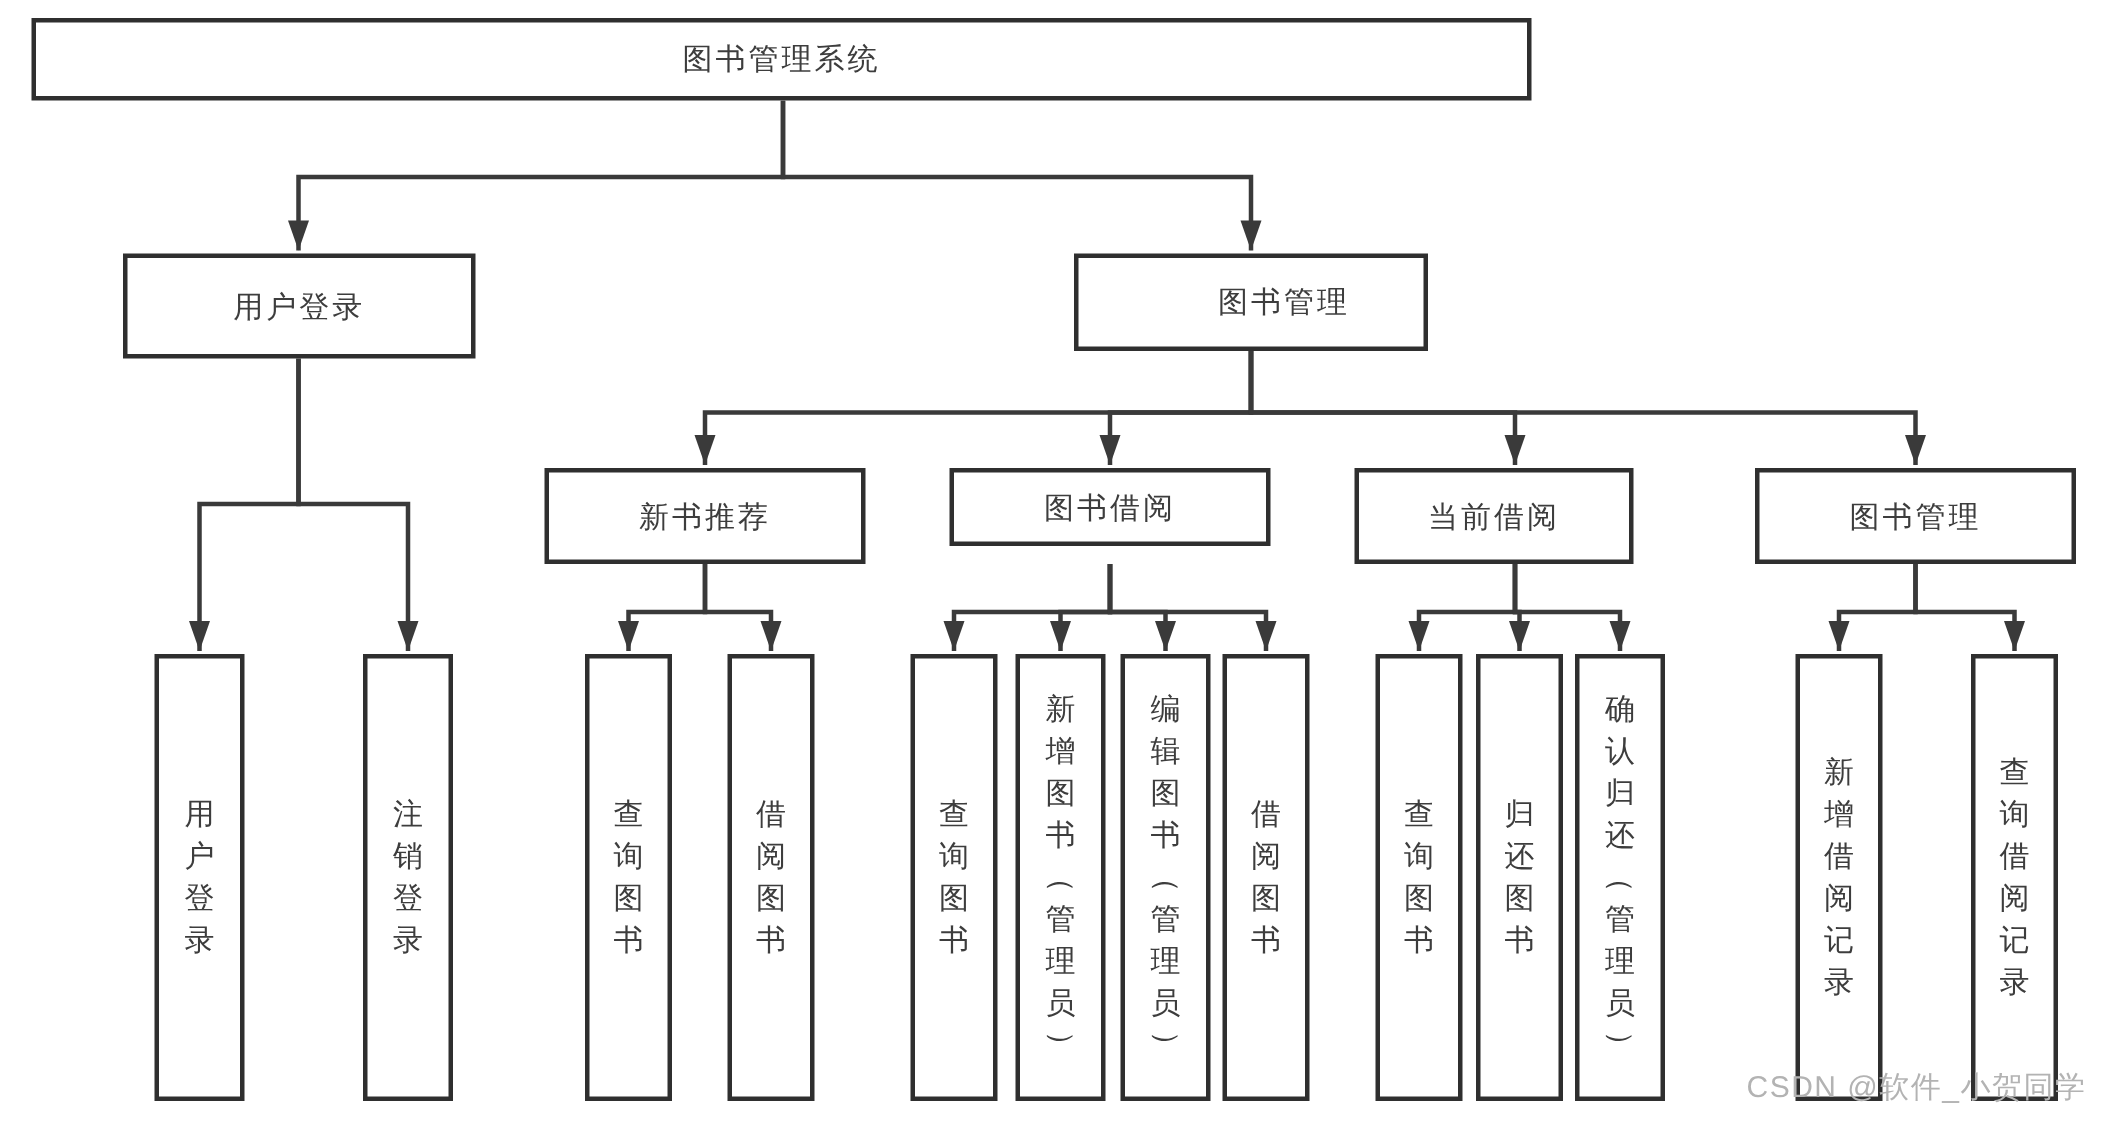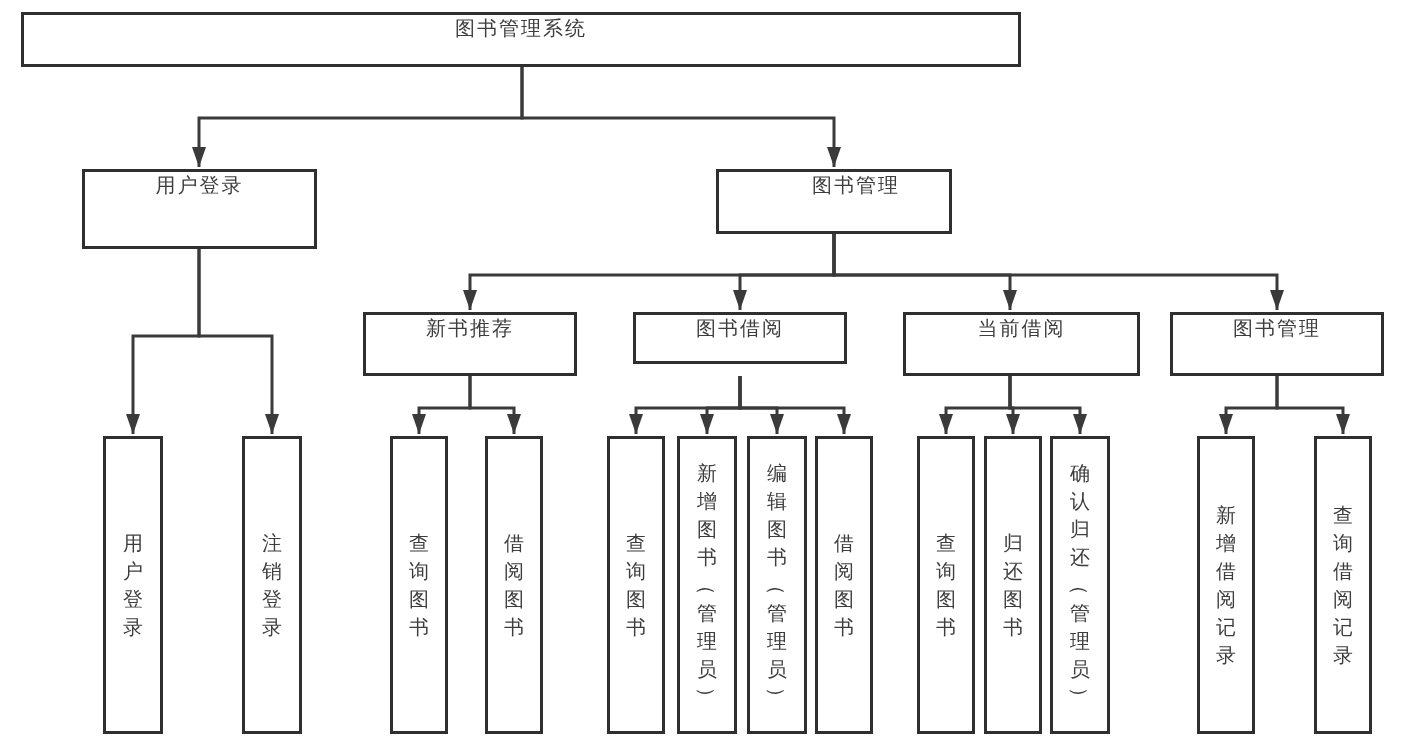--- a/index.html
+++ b/index.html
@@ -21,21 +21,21 @@
     fill: none;
     stroke: var(--line, #3a3a3a);
     stroke-width: 3;
   }
   .node {
     position: absolute;
     box-sizing: border-box;
     background: var(--box-fill, #ffffff);
     border: 3px solid var(--box-border, #2f2f2f);
     display: flex;
-    align-items: flex-start;
+    align-items: center;
     justify-content: center;
     color: var(--text, #3d3d3d);
   }
   .node .hlabel {
     font-size: 20px;
     letter-spacing: 2px;
     white-space: nowrap;
   }
   .node .vtext {
     display: flex;
@@ -90,33 +90,33 @@
         <polyline points="1010,376 1010,408 1013,408 1013,434" class="edge" marker-end="url(#arrow)"></polyline>
         <polyline points="1010,376 1010,408 1080,408 1080,434" class="edge" marker-end="url(#arrow)"></polyline>
         <polyline points="1277,376 1277,408 1226,408 1226,434" class="edge" marker-end="url(#arrow)"></polyline>
         <polyline points="1277,376 1277,408 1343,408 1343,434" class="edge" marker-end="url(#arrow)"></polyline>
       </g>
   </svg>
   <div>
       <div class="node" style="left: 21px; top: 12px; width: 1000px; height: 55px;">
         <span class="hlabel">图书管理系统</span>
       </div>
-      <div class="node" style="left: 82px; top: 169px; width: 235px; height: 80px;">
+      <div class="node" style="left: 82px; top: 169px; width: 235px; height: 70px;">
         <span class="hlabel">用户登录</span>
       </div>
       <div class="node" style="left: 716px; top: 169px; width: 236px; height: 65px; padding-left: 44px;">
         <span class="hlabel">图书管理</span>
       </div>
       <div class="node" style="left: 363px; top: 312px; width: 214px; height: 64px;">
         <span class="hlabel">新书推荐</span>
       </div>
       <div class="node" style="left: 633px; top: 312px; width: 214px; height: 52px;">
         <span class="hlabel">图书借阅</span>
       </div>
-      <div class="node" style="left: 903px; top: 312px; width: 237px; height: 64px;">
+      <div class="node" style="left: 903px; top: 312px; width: 186px; height: 64px;">
         <span class="hlabel">当前借阅</span>
       </div>
       <div class="node" style="left: 1170px; top: 312px; width: 214px; height: 64px;">
         <span class="hlabel">图书管理</span>
       </div>
       <div class="node" style="left: 103px; top: 436px; width: 60px; height: 298px;">
         <div class="vtext">
           <span class="vchar">用</span>
           <span class="vchar">户</span>
           <span class="vchar">登</span>
@@ -232,13 +232,14 @@
         <div class="vtext">
           <span class="vchar">查</span>
           <span class="vchar">询</span>
           <span class="vchar">借</span>
           <span class="vchar">阅</span>
           <span class="vchar">记</span>
           <span class="vchar">录</span>
         </div>
       </div>
     </div>
+  <div class="watermark">CSDN @软件_小贺同学</div>
 </div>
 
 </body></html>

